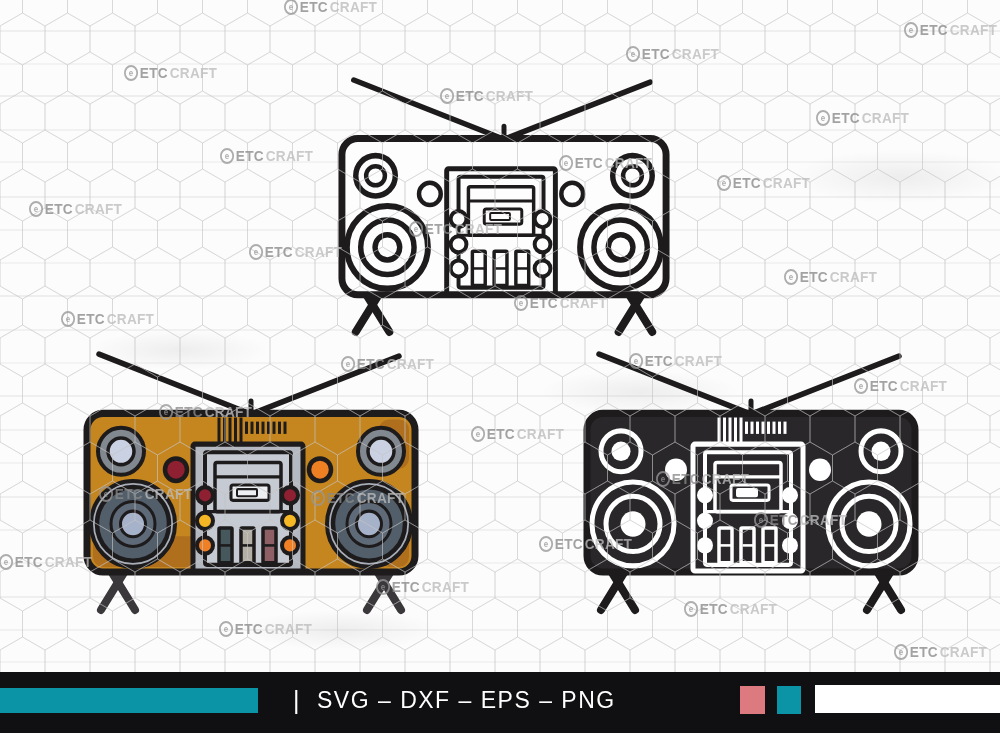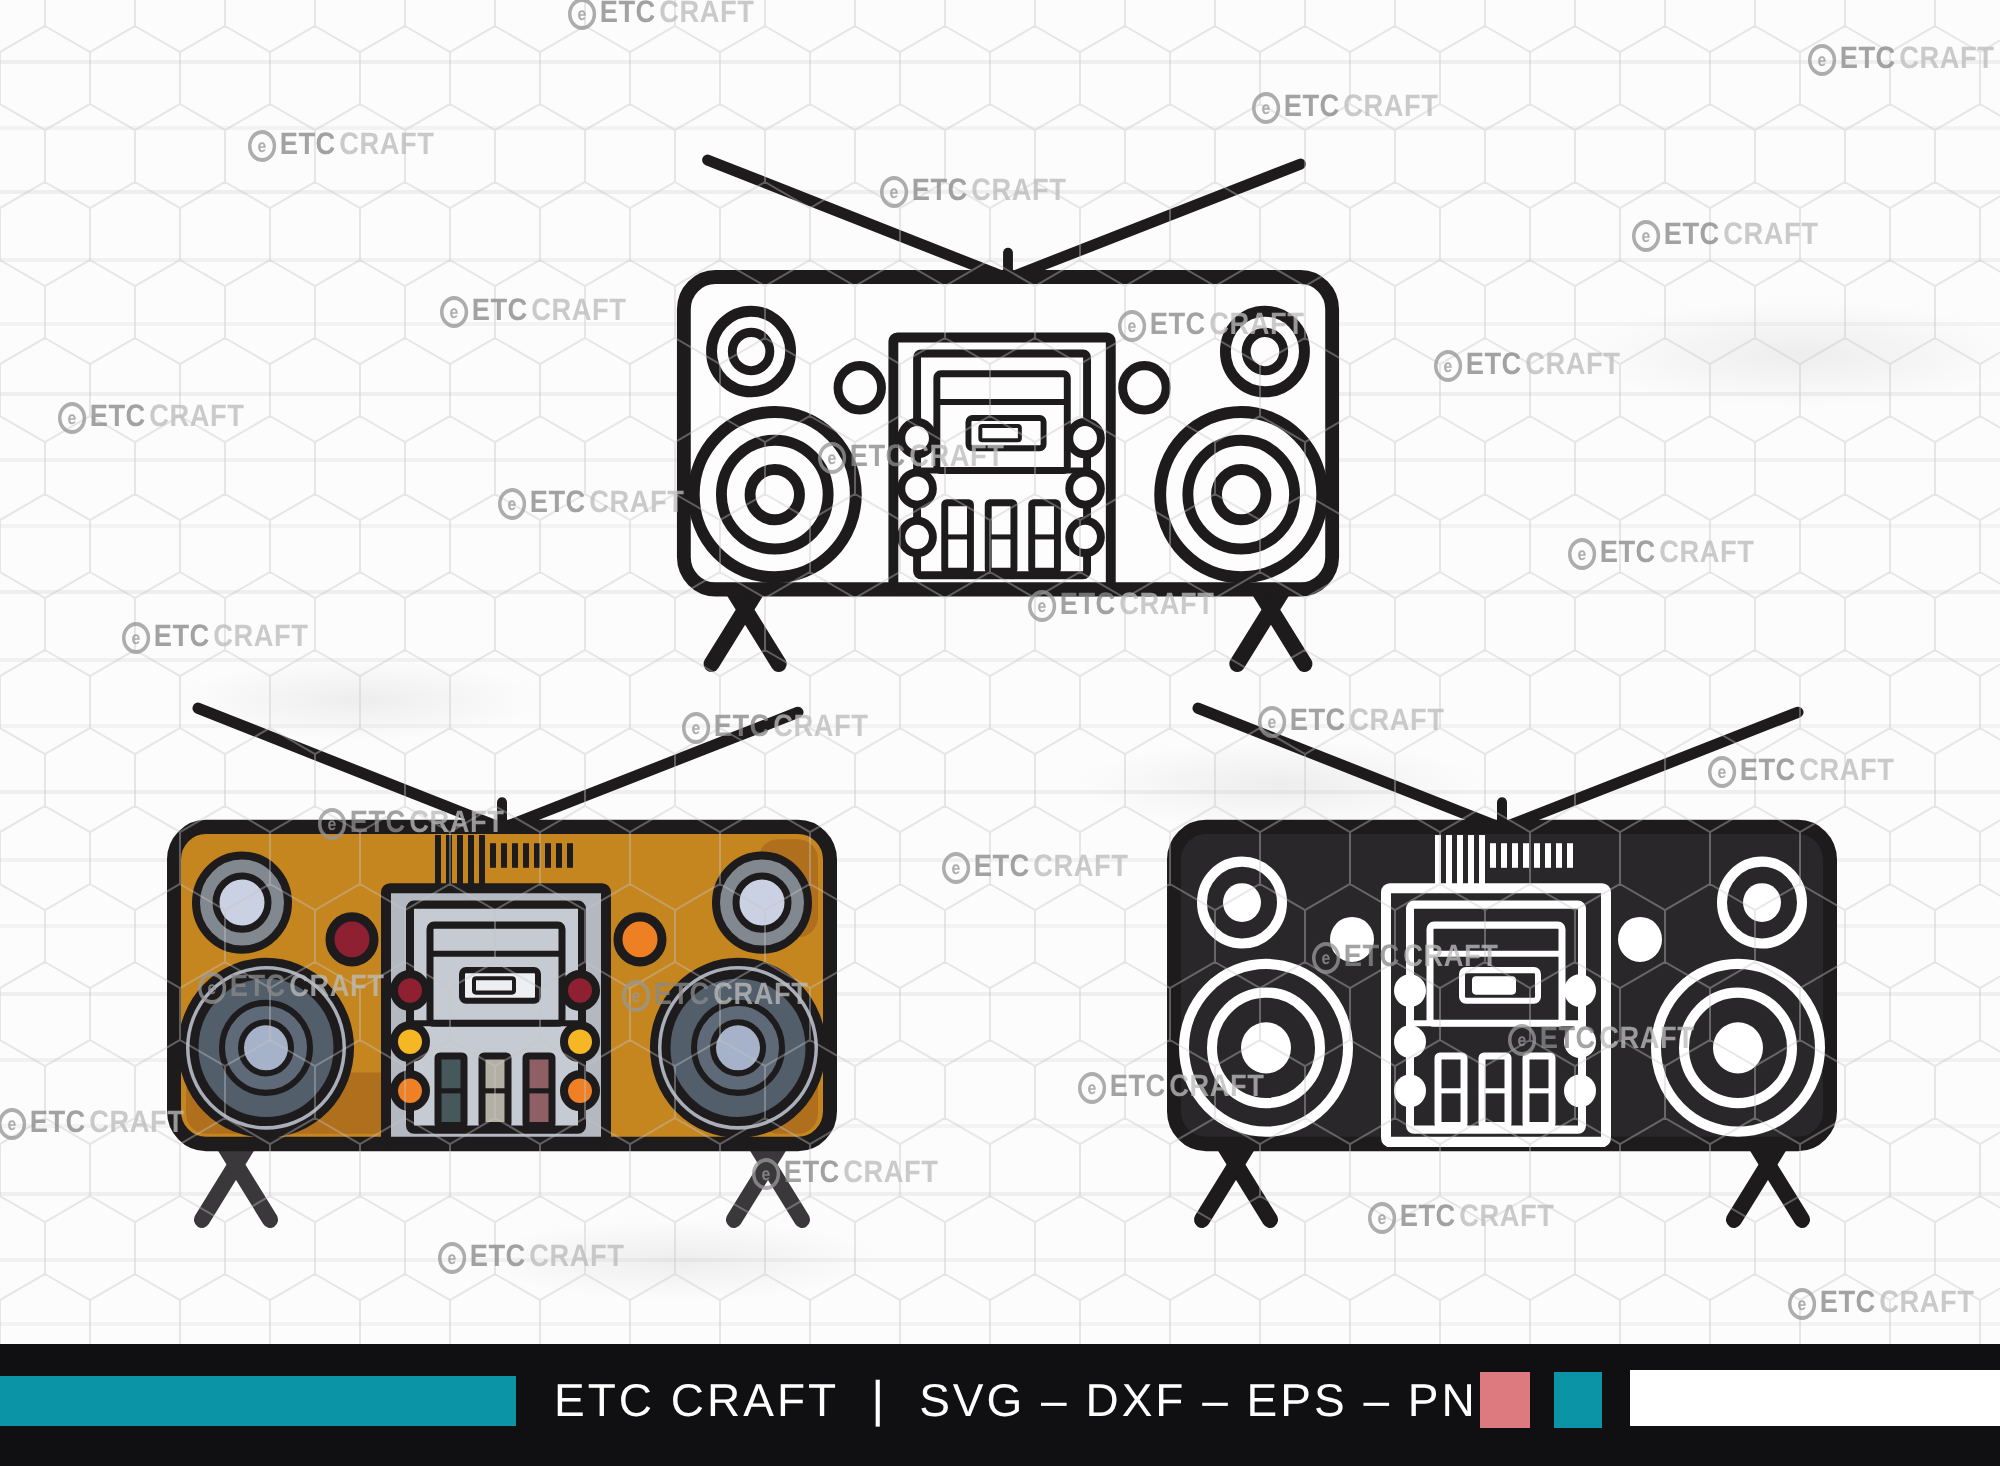--- a/index.html
+++ b/index.html
@@ -370,21 +370,20 @@
       <div class="wm" style="left: 894px; top: 643px;">
         <span class="wm-badge">e</span>
         <span class="wm-etc" style="color: rgb(138, 138, 138);">ETC</span>
         <span class="wm-craft" style="color: rgb(188, 188, 188);">CRAFT</span>
       </div>
     </div>
 
   <div class="footer" style="background: rgb(16, 16, 18);">
     <div class="footer-teal" style="background: rgb(11, 147, 166);"></div>
     <div class="footer-text">
-      <span>ETC CRAFT</span>
       <span class="footer-divider">|</span>
       <span id="footer-formats">SVG – DXF – EPS – PNG</span>
     </div>
     <div class="swatch swatch-pink" style="background: rgb(221, 122, 128);"></div>
     <div class="swatch swatch-teal" style="background: rgb(11, 147, 166);"></div>
     <div class="footer-white-bar" style="background: rgb(255, 255, 255);"></div>
   </div>
 
 </div>
 

